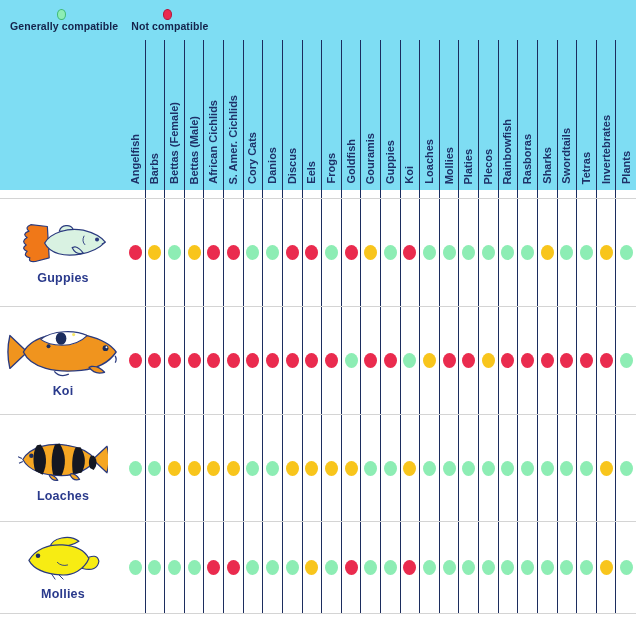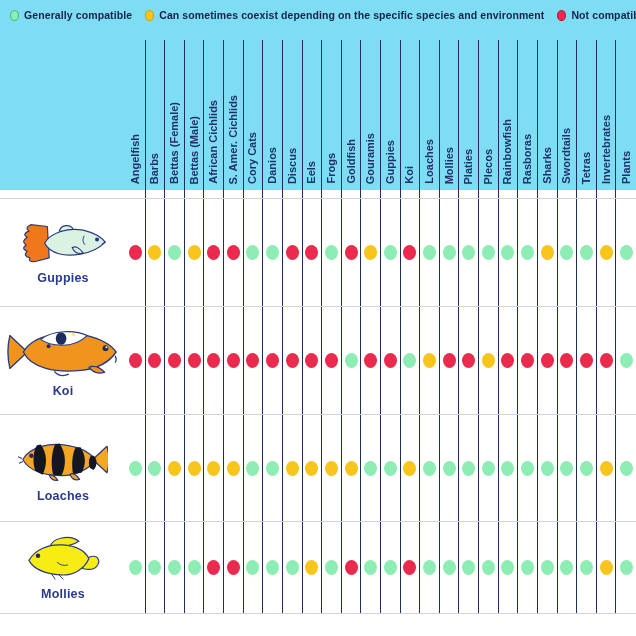--- a/index.html
+++ b/index.html
@@ -10,21 +10,21 @@
     --sep:#d4d4d4;
   }
   *{box-sizing:border-box;margin:0;padding:0;}
   html,body{width:636px;height:636px;}
   body{font-family:"Liberation Sans","DejaVu Sans",sans-serif;background:#fff;overflow:hidden;}
   .page{position:relative;width:636px;height:636px;background:#fff;}
 
   
   .header-blue{position:relative;width:636px;height:190px;background:var(--blue);}
   .legend{display:flex;align-items:center;padding:9px 0 0 10px;}
-  .legend-item{display:flex;align-items:center;margin-right:13px;}
+  .legend-item{display:flex;align-items:center;margin-right:13px;flex-direction:column;}
   .legend-dot{width:9px;height:11px;border-radius:50%;border:1.5px solid transparent;margin-right:5px;flex:0 0 auto;}
   .legend-label{font-size:10.5px;font-weight:700;color:#14224a;letter-spacing:.1px;white-space:nowrap;}
 
   .column-headers{position:absolute;left:126px;right:0;bottom:0;top:40px;display:grid;grid-template-columns:repeat(26,1fr);}
   .cell{border-right:1.5px solid var(--navy);}
   .cell:last-child{border-right:none;}
   .hcol{display:flex;justify-content:center;align-items:flex-end;overflow:visible;}
   .hlabel{writing-mode:vertical-rl;transform:rotate(180deg);font-size:11px;font-weight:700;color:var(--navy-text);line-height:1;margin-bottom:6px;white-space:nowrap;}
 
   
@@ -47,24 +47,20 @@
 </head>
 <body>
 
 <div class="page">
 
   <div class="header-blue">
     <div class="legend">
       <div class="legend-item">
         <span class="legend-dot" style="background: rgb(141, 237, 180); border-color: rgb(63, 186, 116);"></span>
         <span class="legend-label">Generally compatible</span>
-      </div>
-      <div class="legend-item">
-        <span class="legend-dot" style="background: rgb(248, 197, 28); border-color: rgb(224, 155, 0);"></span>
-        <span class="legend-label">Can sometimes coexist depending on the specific species and environment</span>
       </div>
       <div class="legend-item">
         <span class="legend-dot" style="background: rgb(234, 43, 78); border-color: rgb(181, 18, 55);"></span>
         <span class="legend-label">Not compatible</span>
       </div>
     </div>
     <div class="column-headers">
         <div class="hcol cell">
           <span class="hlabel">Angelfish</span>
         </div>

